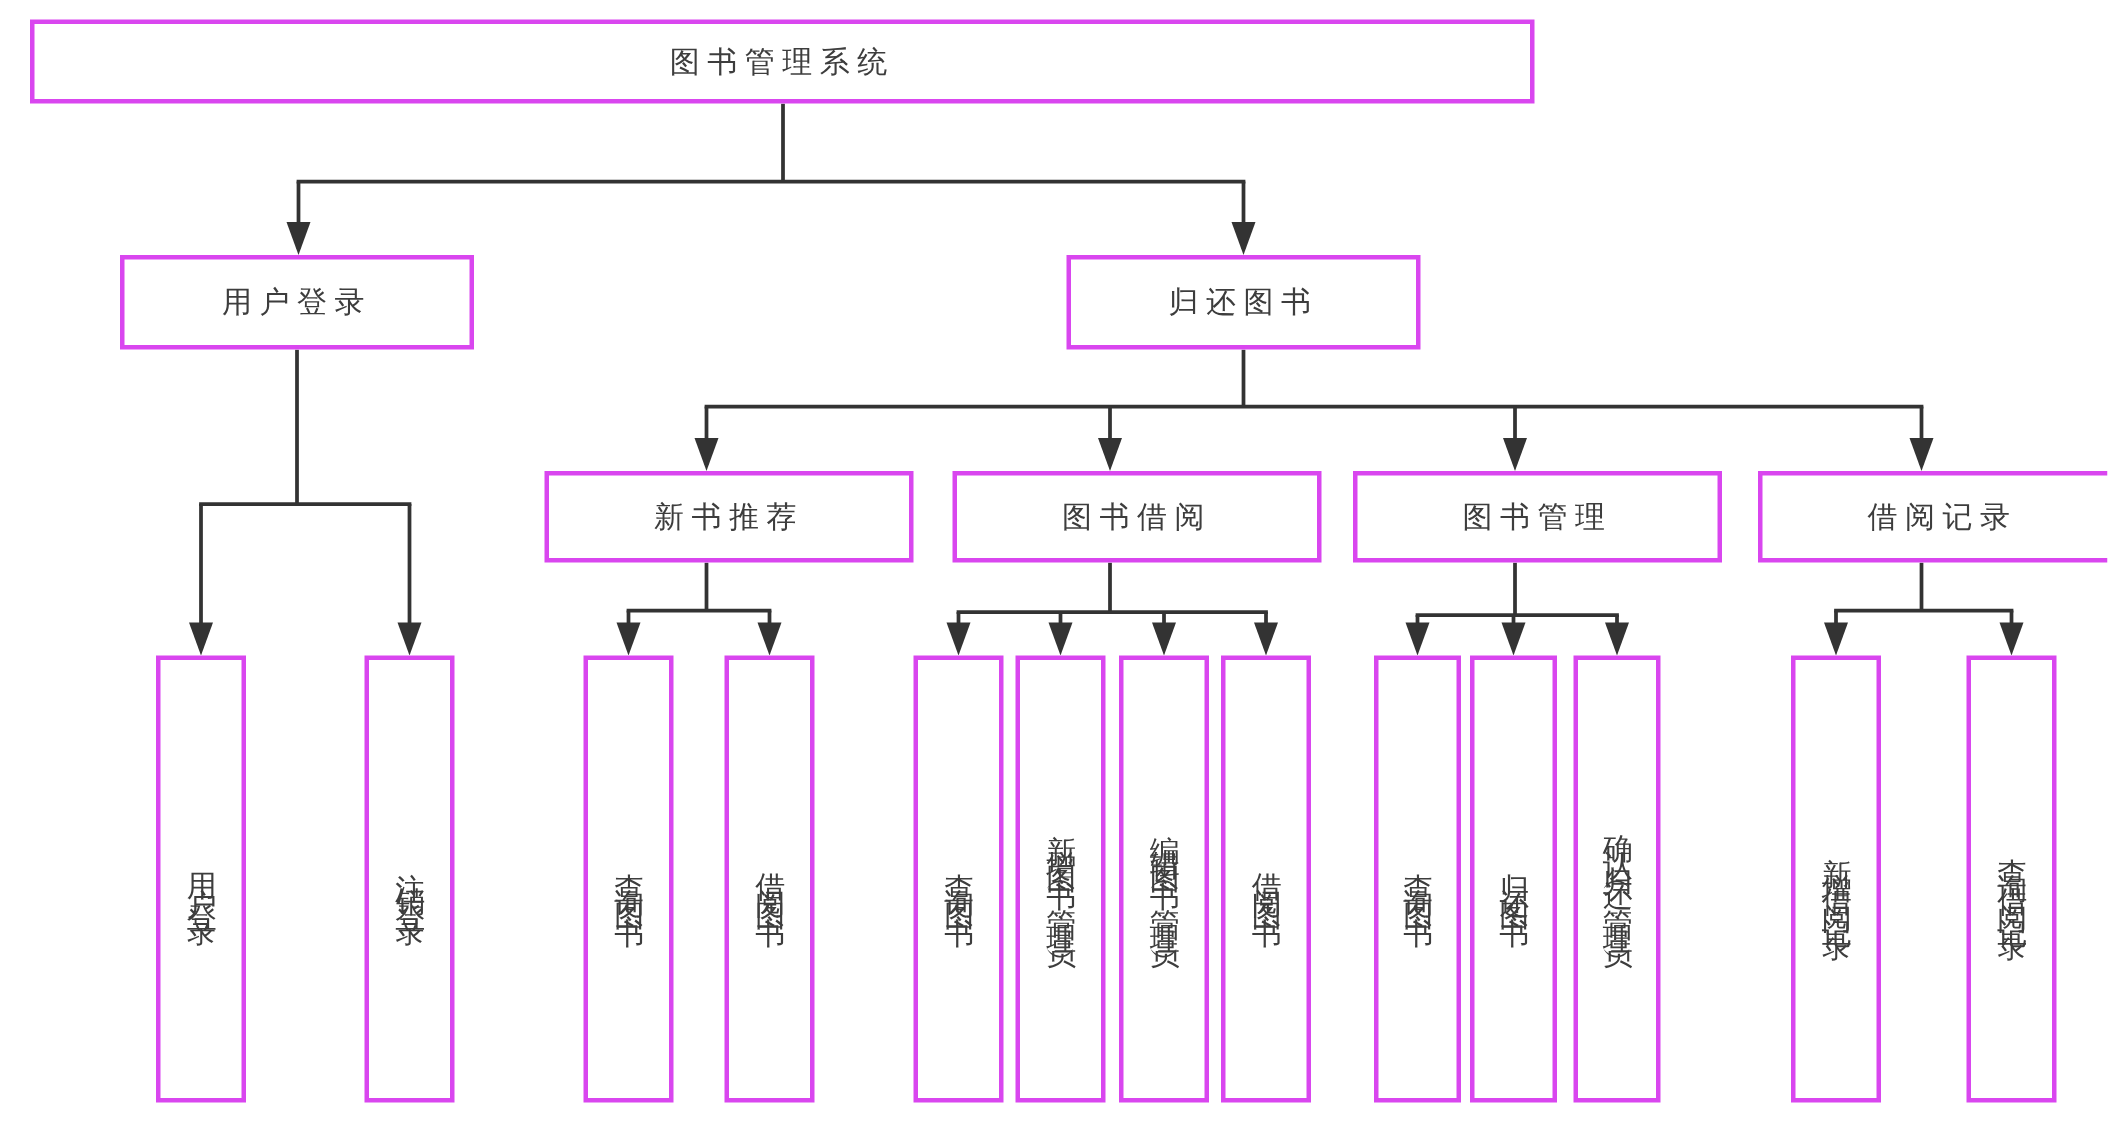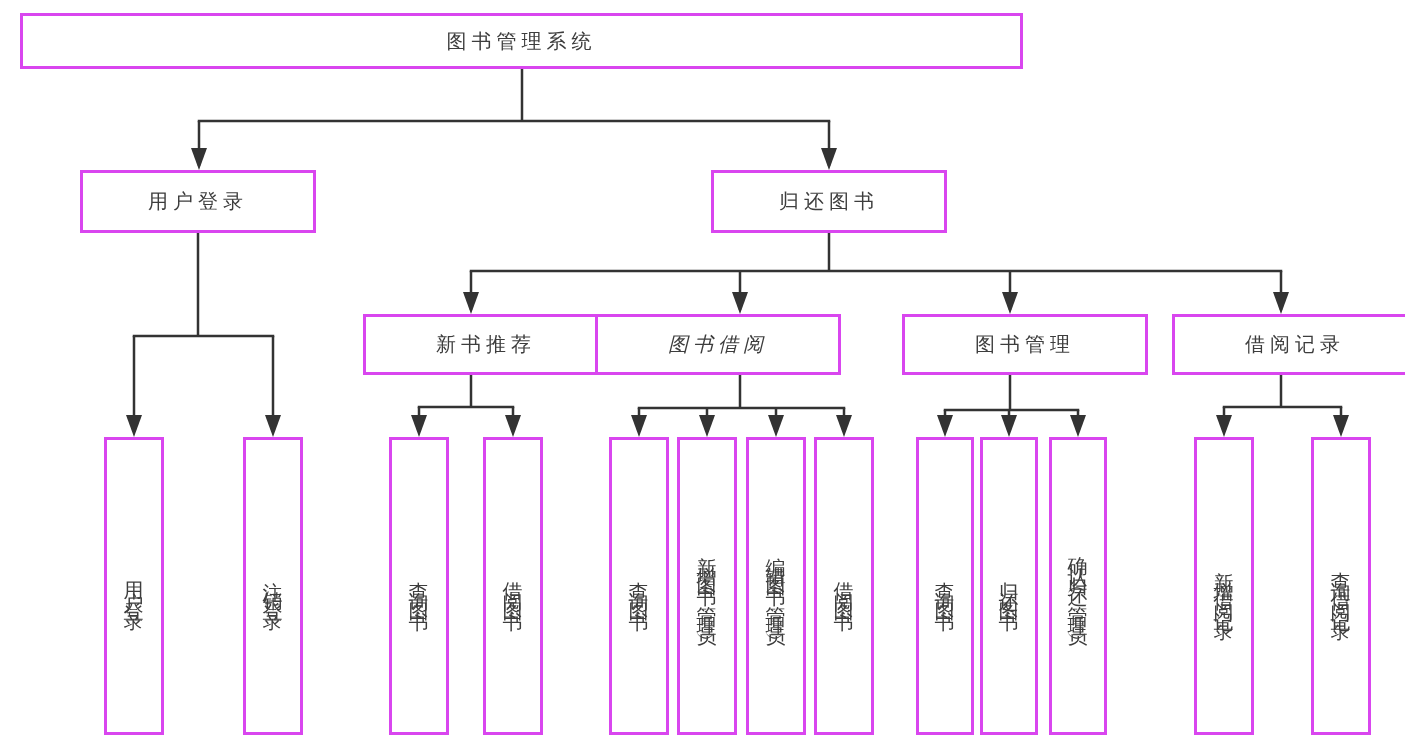--- a/index.html
+++ b/index.html
@@ -34,21 +34,21 @@
     font-size: 20px;
     letter-spacing: 5px;
     white-space: nowrap;
   }
   .root-node { left: 20px; top: 13px; width: 1003px; height: 56px; }
   .l2 { top: 170px; width: 236px; height: 63px; }
   .l2.a { left: 80px; }
   .l2.b { left: 711px; }
   .l3 { top: 314px; width: 246px; height: 61px; }
   .l3.c1 { left: 363px; }
-  .l3.c2 { left: 595px; font-style: italic; }
+  .l3.c2 { left: 635px; }
   .l3.c3 { left: 902px; }
   .l3.c4 { left: 1172px; font-family: Liberation Mono, monospace; }
   .leaf {
     top: 437px;
     width: 60px;
     height: 298px;
     writing-mode: vertical-rl;
     text-orientation: mixed;
     letter-spacing: 10px;
     font-size: 20px;

